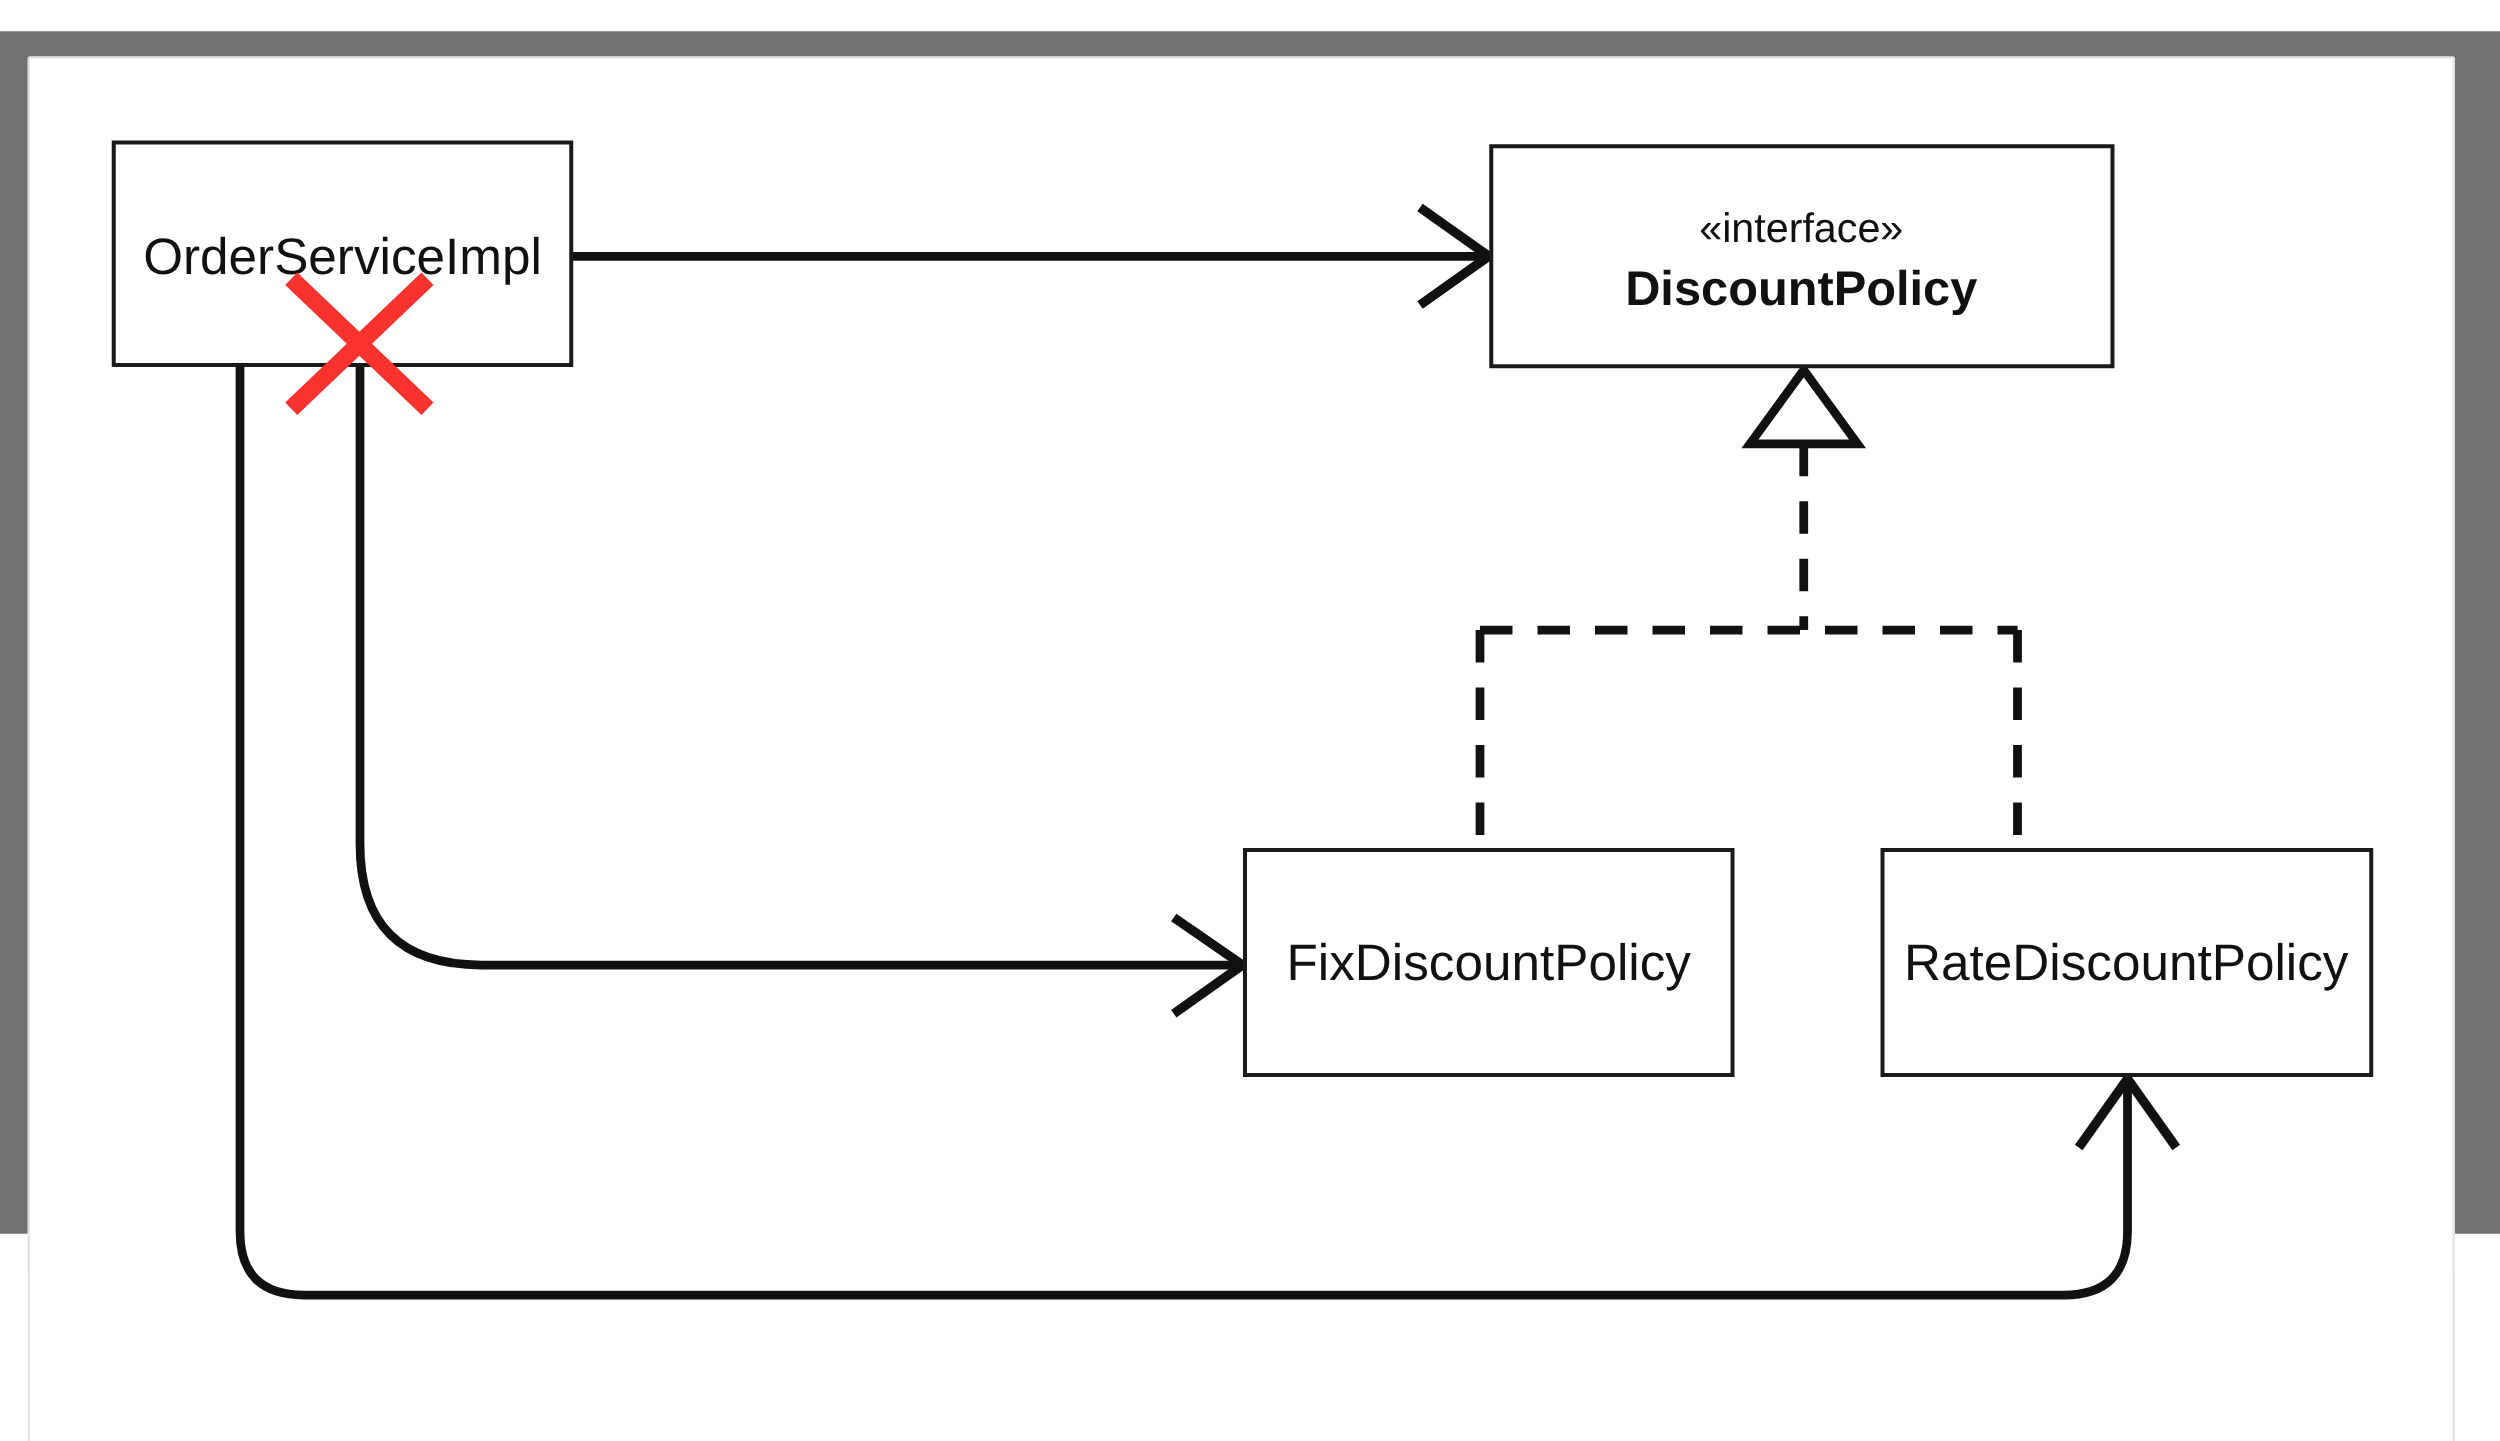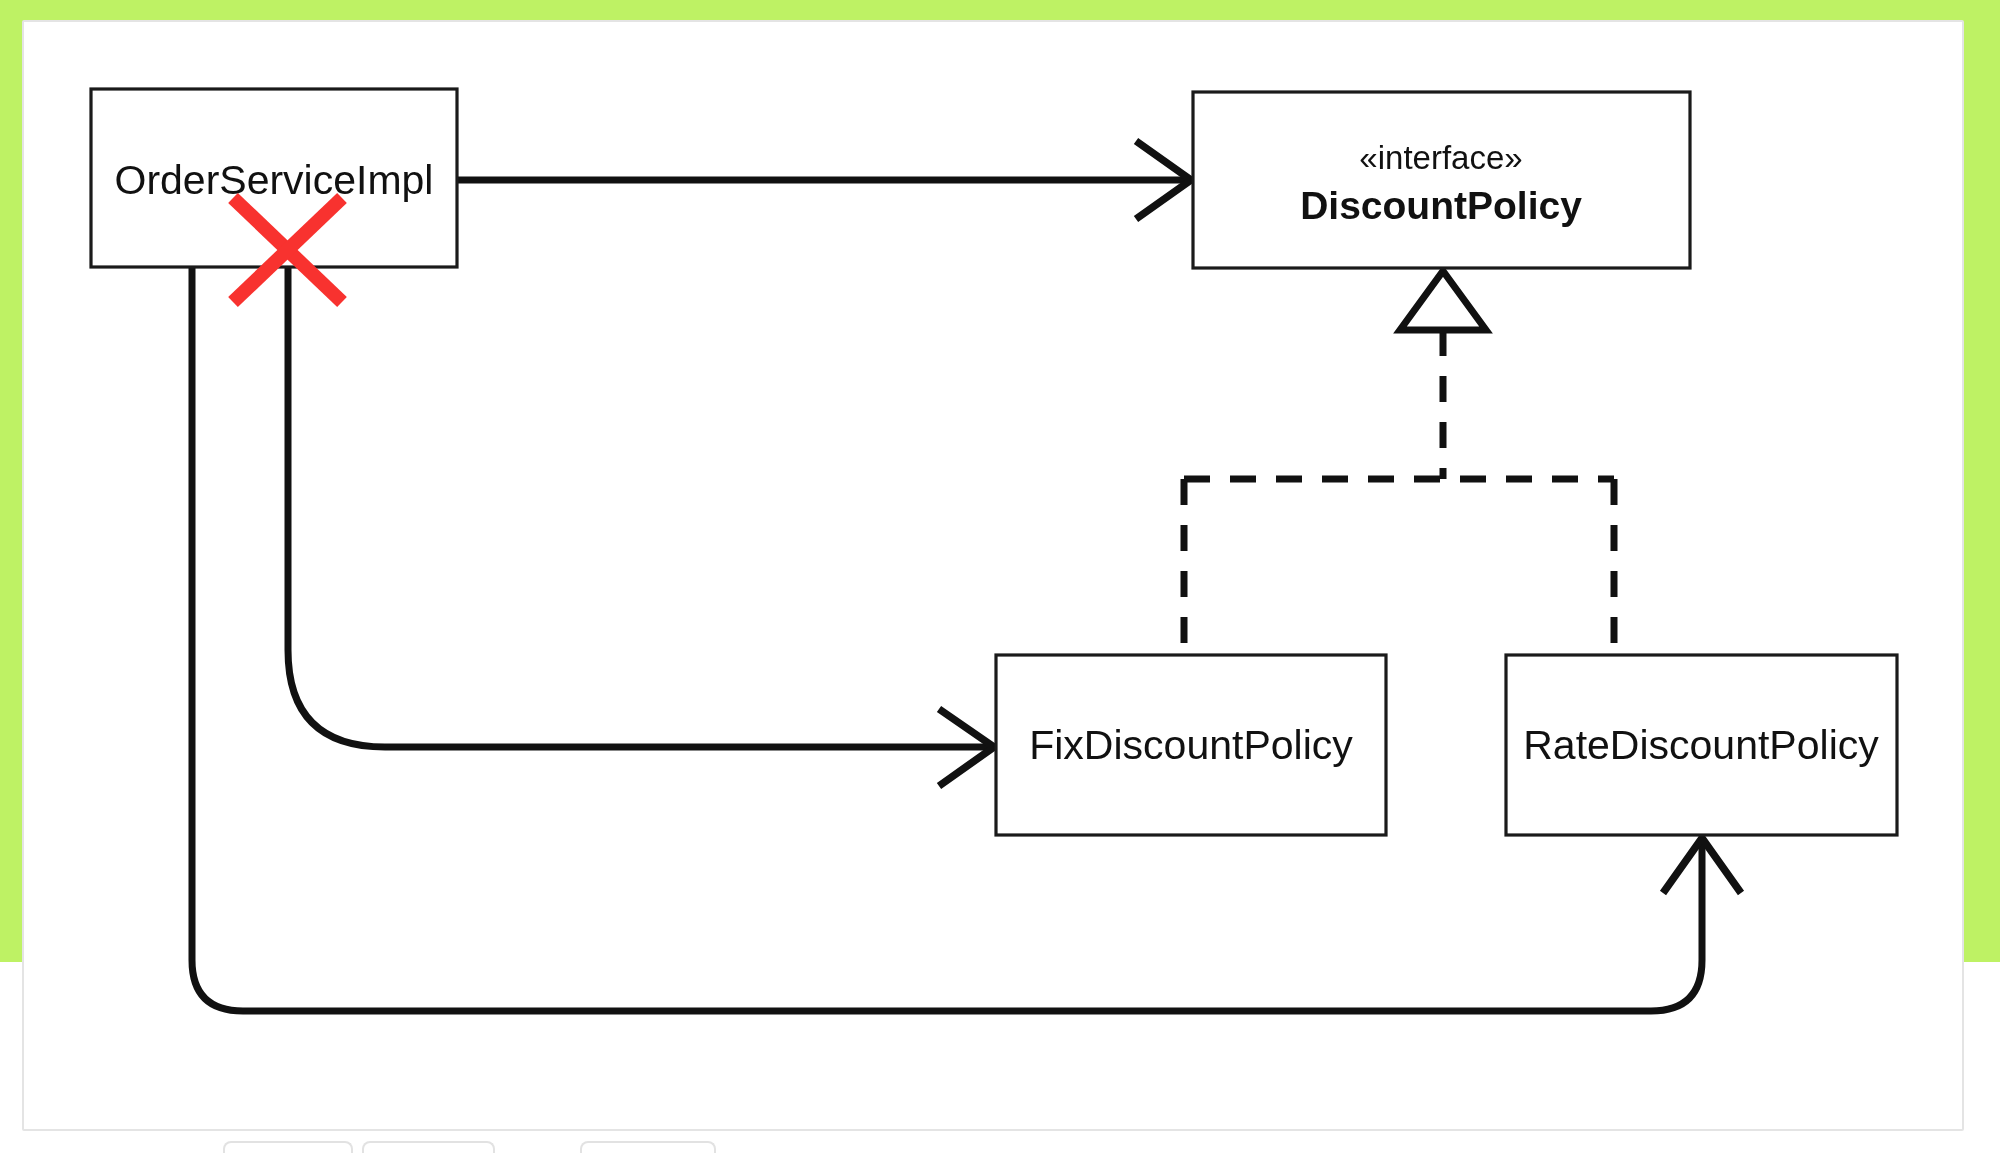--- a/index.html
+++ b/index.html
@@ -10,21 +10,22 @@
   body {
     width: 2000px;
     height: 1153px;
     overflow: hidden;
     font-family: "Liberation Sans", sans-serif;
   }
   #stage {
     position: relative;
     width: 2000px;
     height: 962px;
-    background: #bef264;
+    background: #737373;
+    margin-top: 25px;
   }
   #diagram-card {
     position: absolute;
     left: 22px;
     top: 20px;
     width: 1942px;
     height: 1111px;
     background: #ffffff;
     border: 2px solid #e4e4e4;
     border-radius: 2px;

